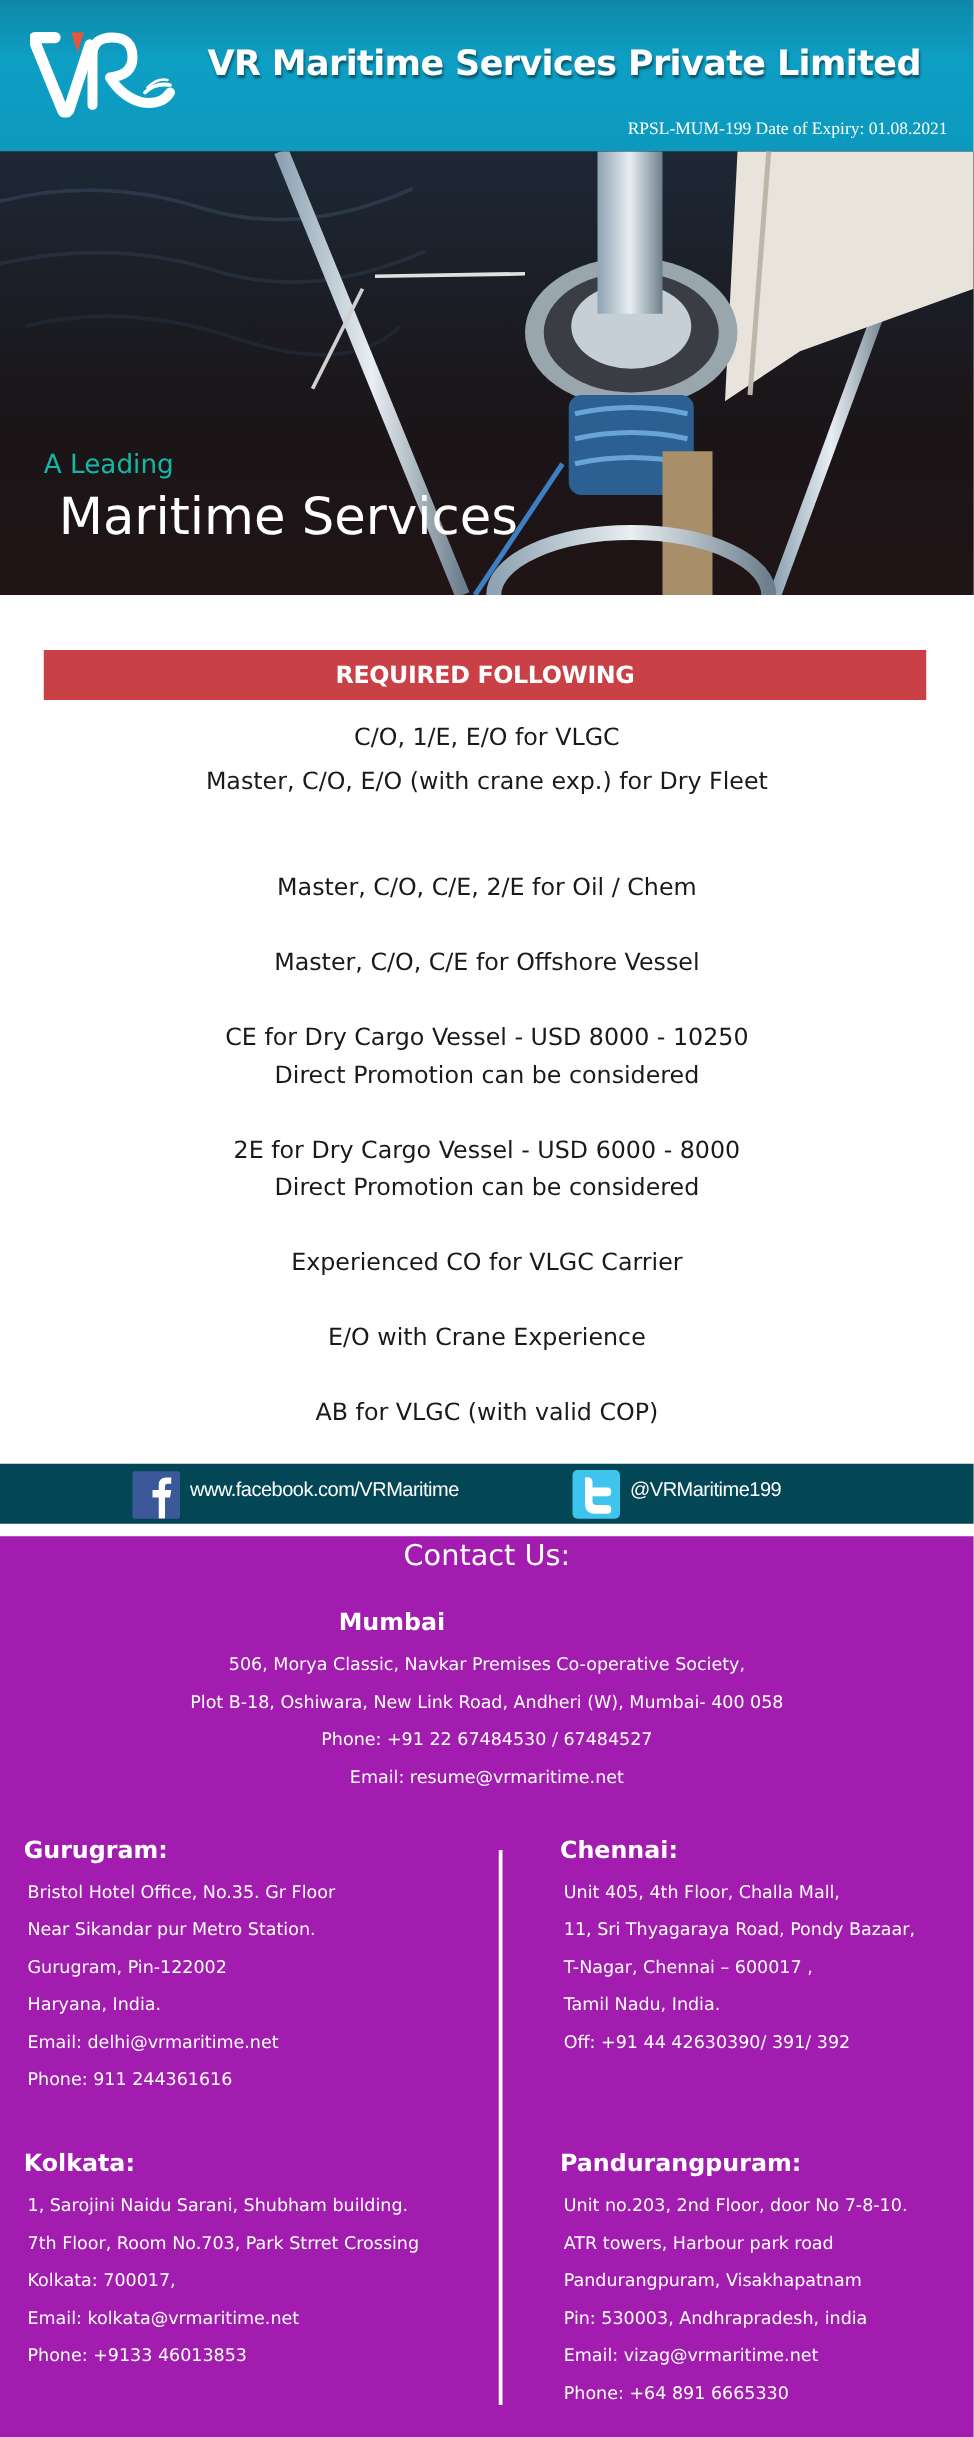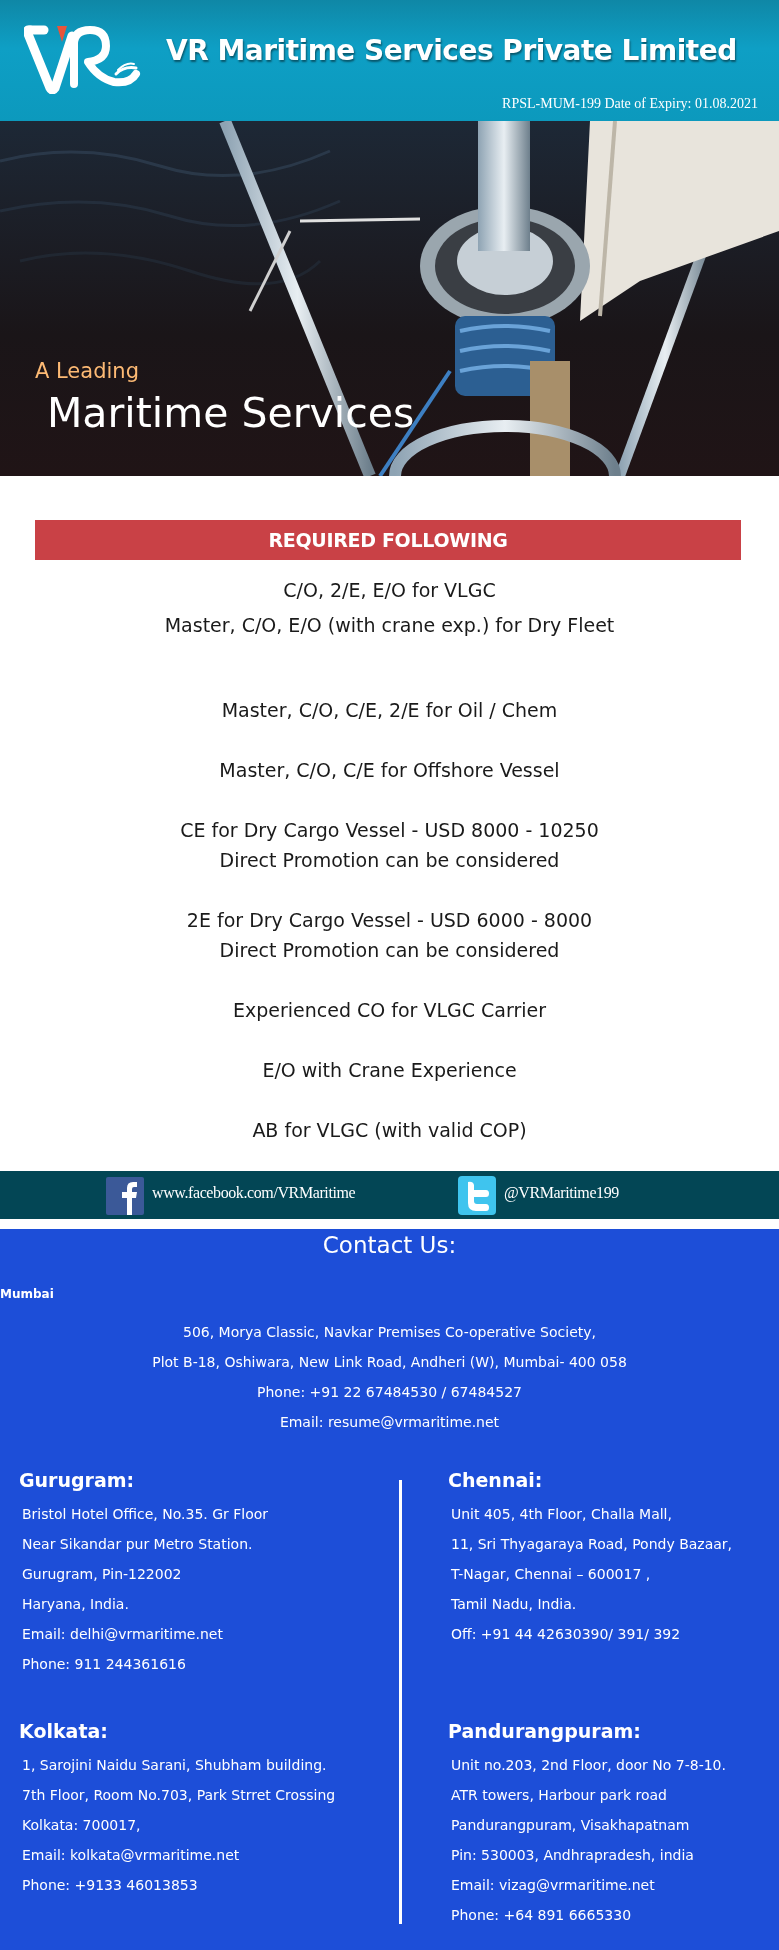--- a/index.html
+++ b/index.html
@@ -18,45 +18,45 @@
     text-shadow: 1px 2px 2px rgba(0,0,0,0.45);
   }
   .header-license {
     position: absolute; right: 21px; top: 96px; font-family: "Liberation Serif", serif;
     font-size: 14px; color: #ffffff;
   }
 
   
   .banner { position: absolute; left: 0; top: 121px; width: 779px; height: 355px; background: #1c1416; overflow: hidden; }
   .banner svg { position: absolute; left: 0; top: 0; }
-  .banner-sub { position: absolute; left: 35px; top: 238px; font-family: "DejaVu Sans", sans-serif; font-size: 21px; color: #fdba74; }
+  .banner-sub { position: absolute; left: 35px; top: 238px; font-family: "DejaVu Sans", sans-serif; font-size: 21px; color: #14b8a6; }
   .banner-main { position: absolute; left: 35px; top: 268px; font-family: "DejaVu Sans", sans-serif; font-size: 41px; color: #ffffff; margin-left: 12px; }
 
   
   .req-bar {
     position: absolute; left: 35px; top: 520px; width: 706px; height: 40px;
     background: #c94146; color: #ffffff; font-family: "DejaVu Sans", sans-serif;
     font-weight: bold; font-size: 19px; text-align: center; line-height: 40px; letter-spacing: -0.3px;
   }
   .job {
     position: absolute; left: 0; width: 779px; text-align: center;
     font-family: "DejaVu Sans", sans-serif; font-size: 19px; color: #1a1a1a; line-height: 30px;
   }
   .job span { display: block; }
 
   
   .social { position: absolute; left: 0; top: 1171px; width: 779px; height: 48px; background: #034655; }
   .fb-icon { position: absolute; left: 106px; top: 6px; width: 38px; height: 38px; background: #3b5998; border-radius: 2px; overflow: hidden; }
   .tw-icon { position: absolute; left: 458px; top: 5px; width: 38px; height: 39px; background: #3fc4ee; border-radius: 4px; overflow: hidden; }
-  .social-text { position: absolute; top: 13px; font-family: Liberation Serif, serif; font-size: 16px; color: #ffffff; letter-spacing: -0.4px; }
-
-  
-  .contact { position: absolute; left: 0; top: 1229px; width: 779px; height: 721px; background: #1d4ed8; color: #ffffff; }
+  .social-text { position: absolute; top: 13px; font-family: Liberation Sans, sans-serif; font-size: 16px; color: #ffffff; letter-spacing: -0.4px; }
+
+  
+  .contact { position: absolute; left: 0; top: 1229px; width: 779px; height: 721px; background: #a21caf; color: #ffffff; }
   .contact-title { position: absolute; left: 0; width: 779px; top: 3px; text-align: center; font-family: "DejaVu Sans", sans-serif; font-size: 23px; }
-  .mumbai-title { position: absolute; left: 0; width: 627px; top: 58px; font-family: "DejaVu Sans", sans-serif; font-weight: bold; font-size: 12px; }
+  .mumbai-title { position: absolute; left: 0; width: 627px; top: 58px; text-align: center; font-family: "DejaVu Sans", sans-serif; font-weight: bold; font-size: 19px; }
   .mumbai-lines { position: absolute; left: 0; width: 779px; top: 88px; text-align: center; font-family: "DejaVu Sans", sans-serif; font-size: 14px; line-height: 30px; }
   .mumbai-lines span { display: block; }
   .office { position: absolute; font-family: "DejaVu Sans", sans-serif; }
   .office-title { font-weight: bold; font-size: 19px; margin-bottom: 8px; }
   .office-lines { font-size: 14px; line-height: 30px; padding-left: 3px; }
   .office-lines span { display: block; white-space: nowrap; }
   .divider { position: absolute; left: 399px; top: 251px; width: 3px; height: 444px; background: #ffffff; }
 </style>
 </head>
 <body>
@@ -113,21 +113,21 @@
     <line x1="300" y1="100" x2="420" y2="98" stroke="#e0e0e0" stroke-width="3"></line>
     <line x1="290" y1="110" x2="250" y2="190" stroke="#d0d0d0" stroke-width="3"></line>
   </svg>
   <div class="banner-sub">A Leading</div>
   <div class="banner-main">Maritime Services</div>
 </div>
 
 <div class="req-bar">REQUIRED FOLLOWING</div>
 
 <div class="job" style="top:575px">
-    <span>C/O, 2/E, E/O for VLGC</span>
+    <span>C/O, 1/E, E/O for VLGC</span>
   </div>
 <div class="job" style="top:610px">
     <span>Master, C/O, E/O (with crane exp.) for Dry Fleet</span>
   </div>
 <div class="job" style="top:695px">
     <span>Master, C/O, C/E, 2/E for Oil / Chem</span>
   </div>
 <div class="job" style="top:755px">
     <span>Master, C/O, C/E for Offshore Vessel</span>
   </div>

